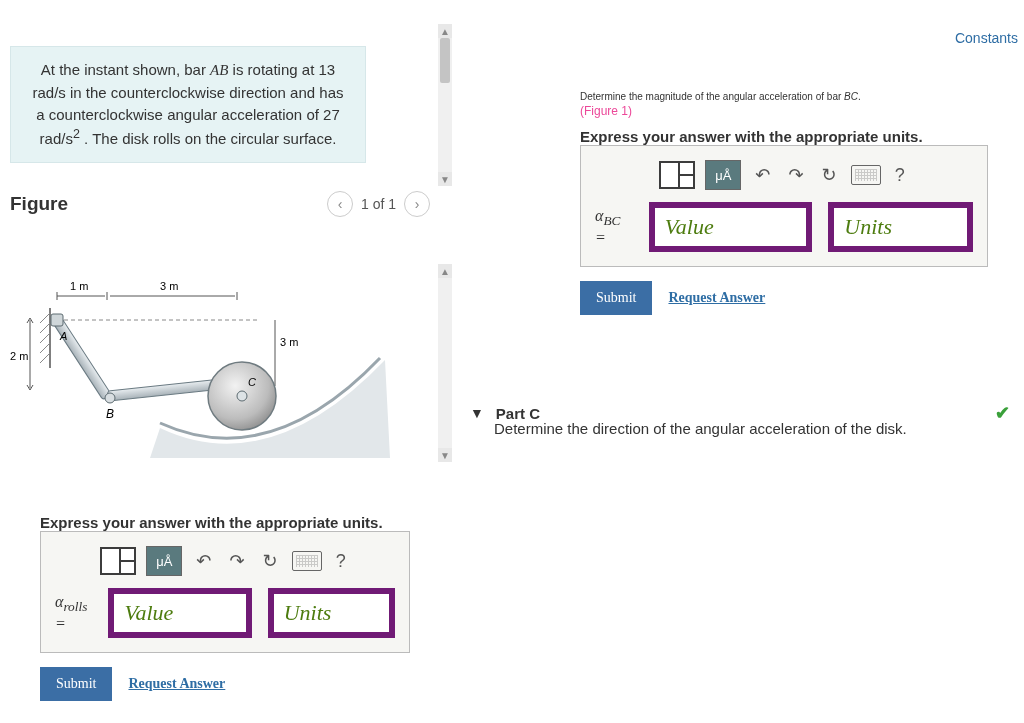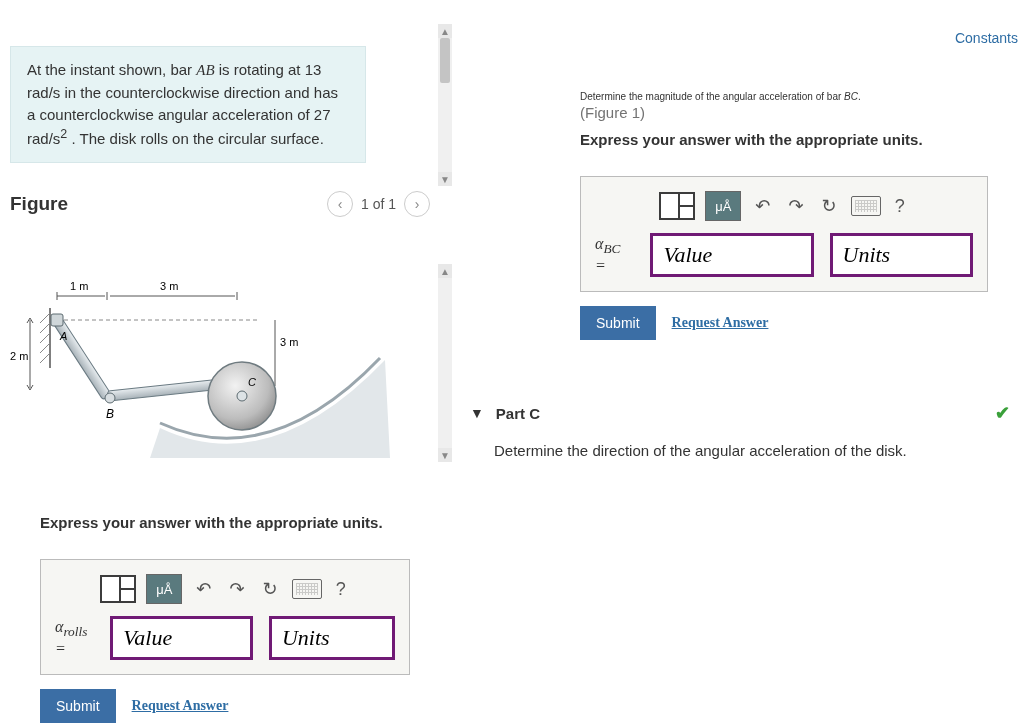--- a/index.html
+++ b/index.html
@@ -1,18 +1,18 @@
 <!DOCTYPE html>
 <html><head>
 <meta charset="utf-8">
 <style>
   body { margin:0; font-family: Arial, Helvetica, sans-serif; font-size:14px; color:#333; background:#fff; }
   .page { position:relative; width:1024px; height:723px; }
 
-  .left-top { position:absolute; left:10px; top:46px; width:356px; }
+  .left-top { position:absolute; left:10px; top:46px; width:356px;text-align:center; }
   .constants { position:absolute; right:6px; top:30px; color:#2e6da4; font-size:14px; }
 
   .given-box { background:#e6f3f4; border:1px solid #d6e7e9; padding:12px 16px; font-size:15px; line-height:1.45; }
   .given-box i { font-style:italic; font-family:"Times New Roman",serif; }
 
   .fig-head { display:flex; align-items:center; justify-content:space-between; margin-top:28px; width:420px; }
   .fig-title { font-weight:700; font-size:19px; color:#333; }
   .pager { display:flex; align-items:center; gap:8px; color:#555; }
   .circ-btn { width:24px; height:24px; border:1px solid #ccc; border-radius:50%; display:flex; align-items:center; justify-content:center; color:#888; background:#fff; cursor:pointer; font-size:14px; }
   .pager-text { font-size:14px; }
@@ -25,51 +25,51 @@
   .scroll-col .thumb { position:absolute; top:14px; left:2px; width:10px; height:45px; background:#c4c4c4; border-radius:2px; }
   .scroll-col .down { position:absolute; bottom:0; width:100%; }
 
   .scroll-col2 { position:absolute; left:438px; top:264px; width:14px; height:198px; background:#f0f0f0; }
   .scroll-col2 .arrow { height:14px; background:#e8e8e8; display:flex; align-items:center; justify-content:center; font-size:10px; color:#888; }
   .scroll-col2 .track { position:absolute; top:14px; left:0; right:0; bottom:14px; background:#f0f0f0; }
   .scroll-col2 .down { position:absolute; bottom:0; width:100%; }
 
   .right-q { position:absolute; left:580px; top:90px; width:430px; }
   .q-prompt { font-size:10px; line-height:1.4; }
-  .q-figlink { color:#737373; font-size:15px; }
+  .q-figlink { color:#ec4899; font-size:12px; }
   .q-sub { font-weight:700; margin-top:10px; font-size:15px; }
 
-  .ans-box { border:1px solid #bbb; background:#f6f6f3; padding:14px; margin-top:28px; width:378px; }
+  .ans-box { border:1px solid #bbb; background:#f6f6f3; padding:14px; margin-top:0; width:378px; }
   .tool-row { display:flex; align-items:center; gap:10px; margin-bottom:12px; justify-content:center; }
   .tool-iconA { width:36px; height:28px; background:#3c3c3c; display:flex; }
   .tool-iconA .l { width:50%; background:#fff; margin:2px 1px 2px 2px; }
   .tool-iconA .r { width:50%; display:flex; flex-direction:column; }
   .tool-iconA .r div { flex:1; background:#fff; margin:2px 2px 1px 1px; }
   .tool-iconA .r div:last-child { margin:1px 2px 2px 1px; }
   .tool-xa { width:34px; height:28px; border:1px solid #666; background:#5a7a7e; color:#fff; display:flex; align-items:center; justify-content:center; font-size:13px; }
   .tool-btn { font-size:18px; color:#555; cursor:pointer; padding:0 4px; }
   .tool-kb { width:28px; height:18px; border:1px solid #666; border-radius:2px; position:relative; }
   .tool-kb:before { content:""; position:absolute; inset:3px; background:repeating-linear-gradient(to right,#666 0 1px,transparent 1px 3px),repeating-linear-gradient(to bottom,#666 0 1px,transparent 1px 3px); opacity:.3; }
 
   .input-row { display:flex; align-items:center; gap:16px; }
   .var-label { font-style:italic; font-family:"Times New Roman",serif; font-size:16px; }
-  .field { border:3px solid #701a75; background:#fff; height:38px; display:flex; align-items:center; padding:0 10px; font-family:"Times New Roman",serif; font-style:italic; font-size:22px; color:#000000; }
+  .field { border:6px solid #701a75; background:#fff; height:38px; display:flex; align-items:center; padding:0 10px; font-family:"Times New Roman",serif; font-style:italic; font-size:22px; color:#4d7c0f; }
   .field.value { width:140px; }
   .field.units { width:120px; }
 
   .submit-row { margin-top:14px; display:flex; align-items:center; gap:16px; }
-  .submit-btn { background:#3b6ea5; color:#fff; border:none; padding:9px 16px; font-size:14px; cursor:pointer; }
+  .submit-btn { background:#3b6ea5; color:#fff; border:none; padding:9px 16px; font-size:14px; cursor:pointer;font-family:Liberation Serif, serif; }
   .req-link { color:#2e6da4; font-weight:700; text-decoration:underline; font-size:14px; cursor:pointer;font-family:Liberation Serif, serif; }
 
   .partc-bar { position:absolute; left:470px; top:394px; width:540px; display:flex; align-items:center; justify-content:space-between; padding:8px 8px 8px 0; }
   .partc-left { display:flex; align-items:center; gap:12px; }
   .caret { color:#333; font-size:14px; }
   .partc-title { font-weight:700; font-size:15px; }
   .check { color:#3aa03a; font-size:18px; font-weight:700; }
-  .partc-desc { position:absolute; left:494px; top:442px; font-size:15px; }
+  .partc-desc { position:absolute; left:494px; top:420px; font-size:15px; }
 
   .bottom-q { position:absolute; left:40px; top:508px; width:430px; }
 </style>
 </head>
 <body>
 
 <div class="page">
 
   <a class="constants">Constants</a>
 

